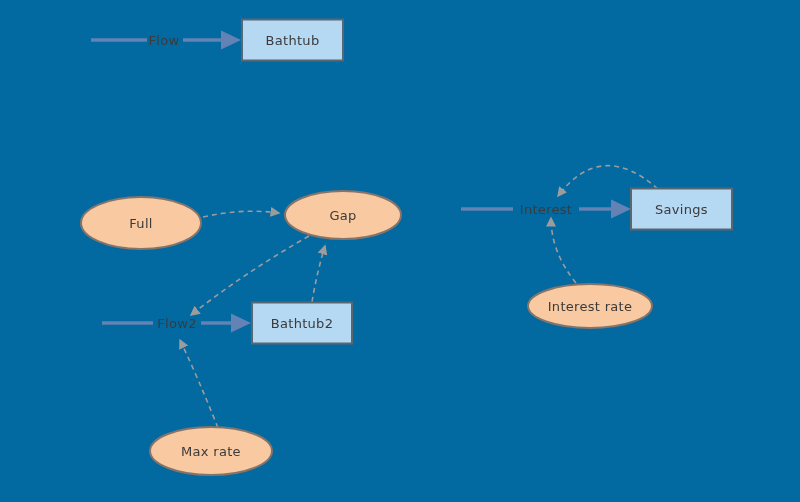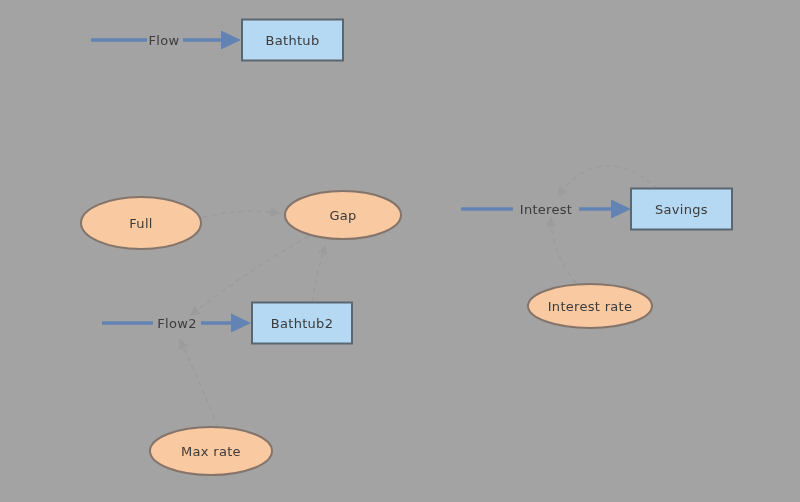--- a/index.html
+++ b/index.html
@@ -5,21 +5,21 @@
   html, body {
     margin: 0;
     padding: 0;
     background: #ffffff;
     font-family: "DejaVu Sans", "Liberation Sans", sans-serif;
   }
   .canvas {
     position: relative;
     width: 800px;
     height: 502px;
-    background: #a3a3a3;
+    background: #0369a1;
     overflow: hidden;
   }
   svg { display: block; }
 
   .stock-rect {
     stroke: #5b6770;
     stroke-width: 2;
   }
   .aux-ellipse {
     stroke: #84746a;

